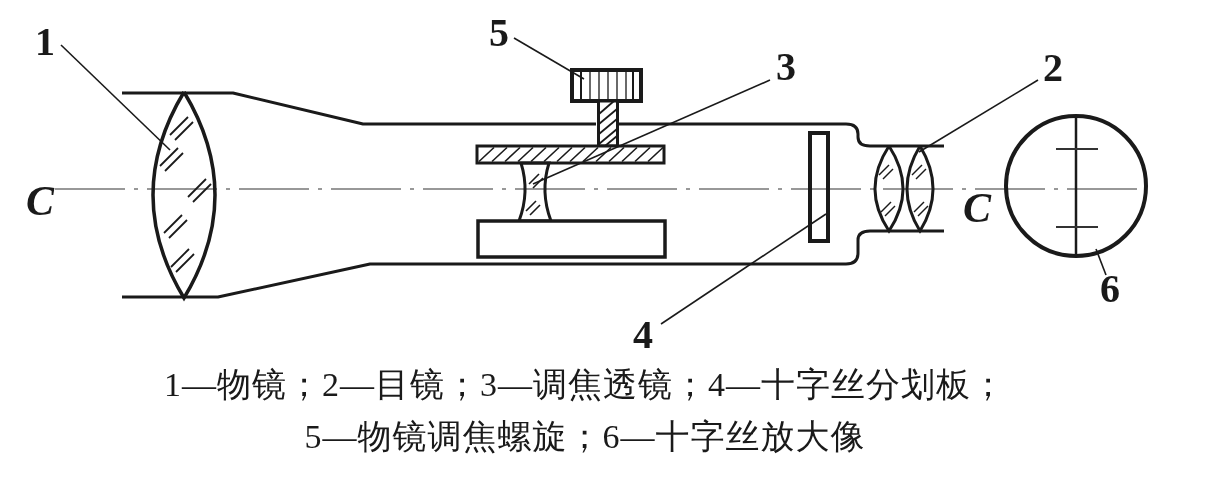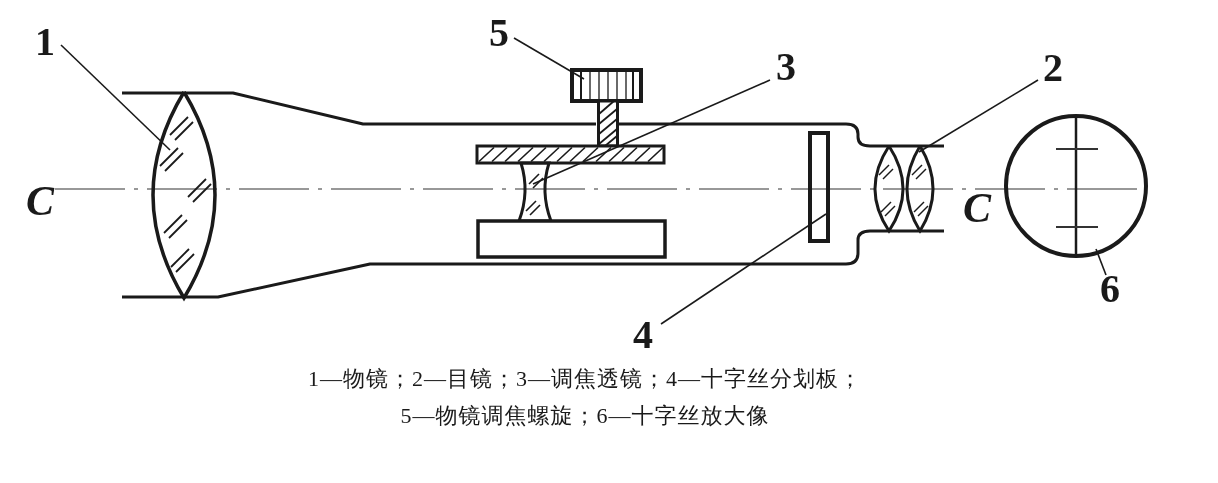--- a/index.html
+++ b/index.html
@@ -8,27 +8,27 @@
     background:#ffffff;
     font-family:"Liberation Serif","DejaVu Serif",serif;
     position:relative;overflow:hidden;
   }
   .stage{position:absolute;left:0;top:0;width:1218px;height:483px;}
   svg{position:absolute;left:0;top:0;}
   .caption{
     position:absolute;left:0;width:1170px;
     text-align:center;
     color:#1a1a1a;
-    font-size:22px;
+    font-size:34px;
     line-height:1.0;
     letter-spacing:1px;
     white-space:nowrap;
   }
   .caption-1{top:368px;}
-  .caption-2{top:405px;text-align:center;}
+  .caption-2{top:420px;text-align:center;}
   .lbl{
     font-family:"Liberation Serif","DejaVu Serif",serif;
     font-size:40px;font-weight:bold;fill:#1a1a1a;
   }
   .axis-lbl{
     font-family:"Liberation Serif","DejaVu Serif",serif;
     font-size:42px;font-weight:bold;font-style:italic;fill:#1a1a1a;
   }
 </style>
 </head>

